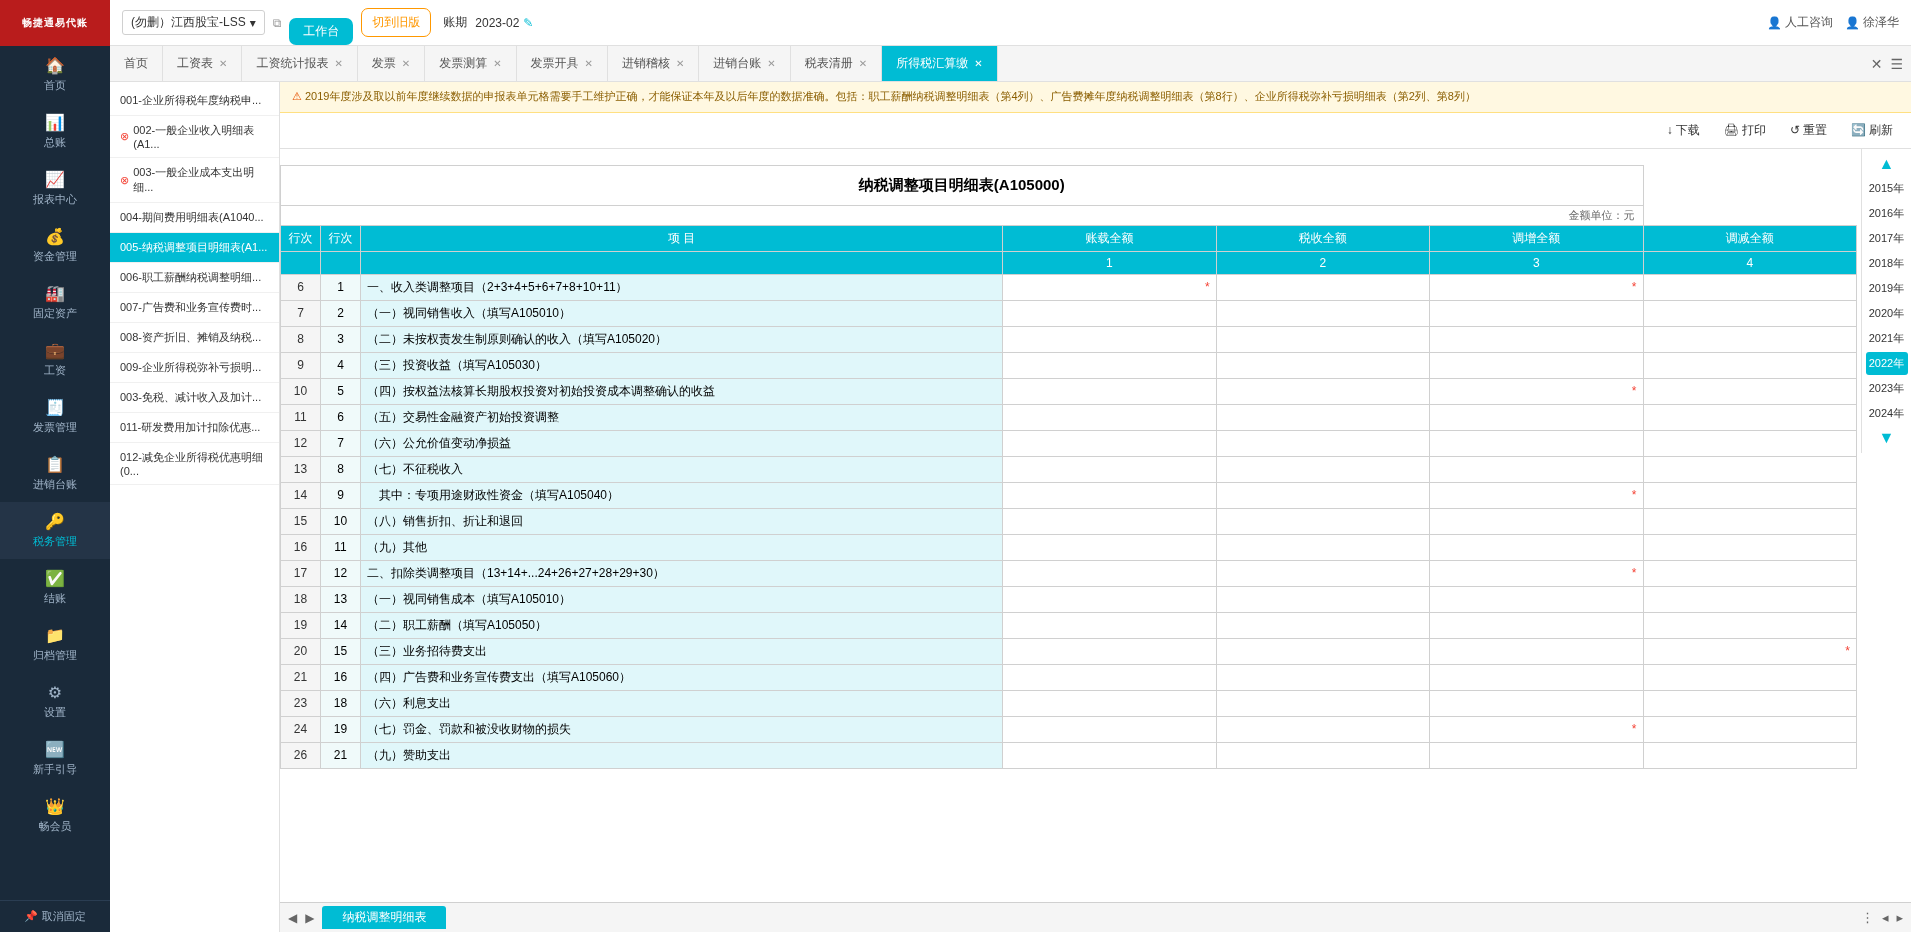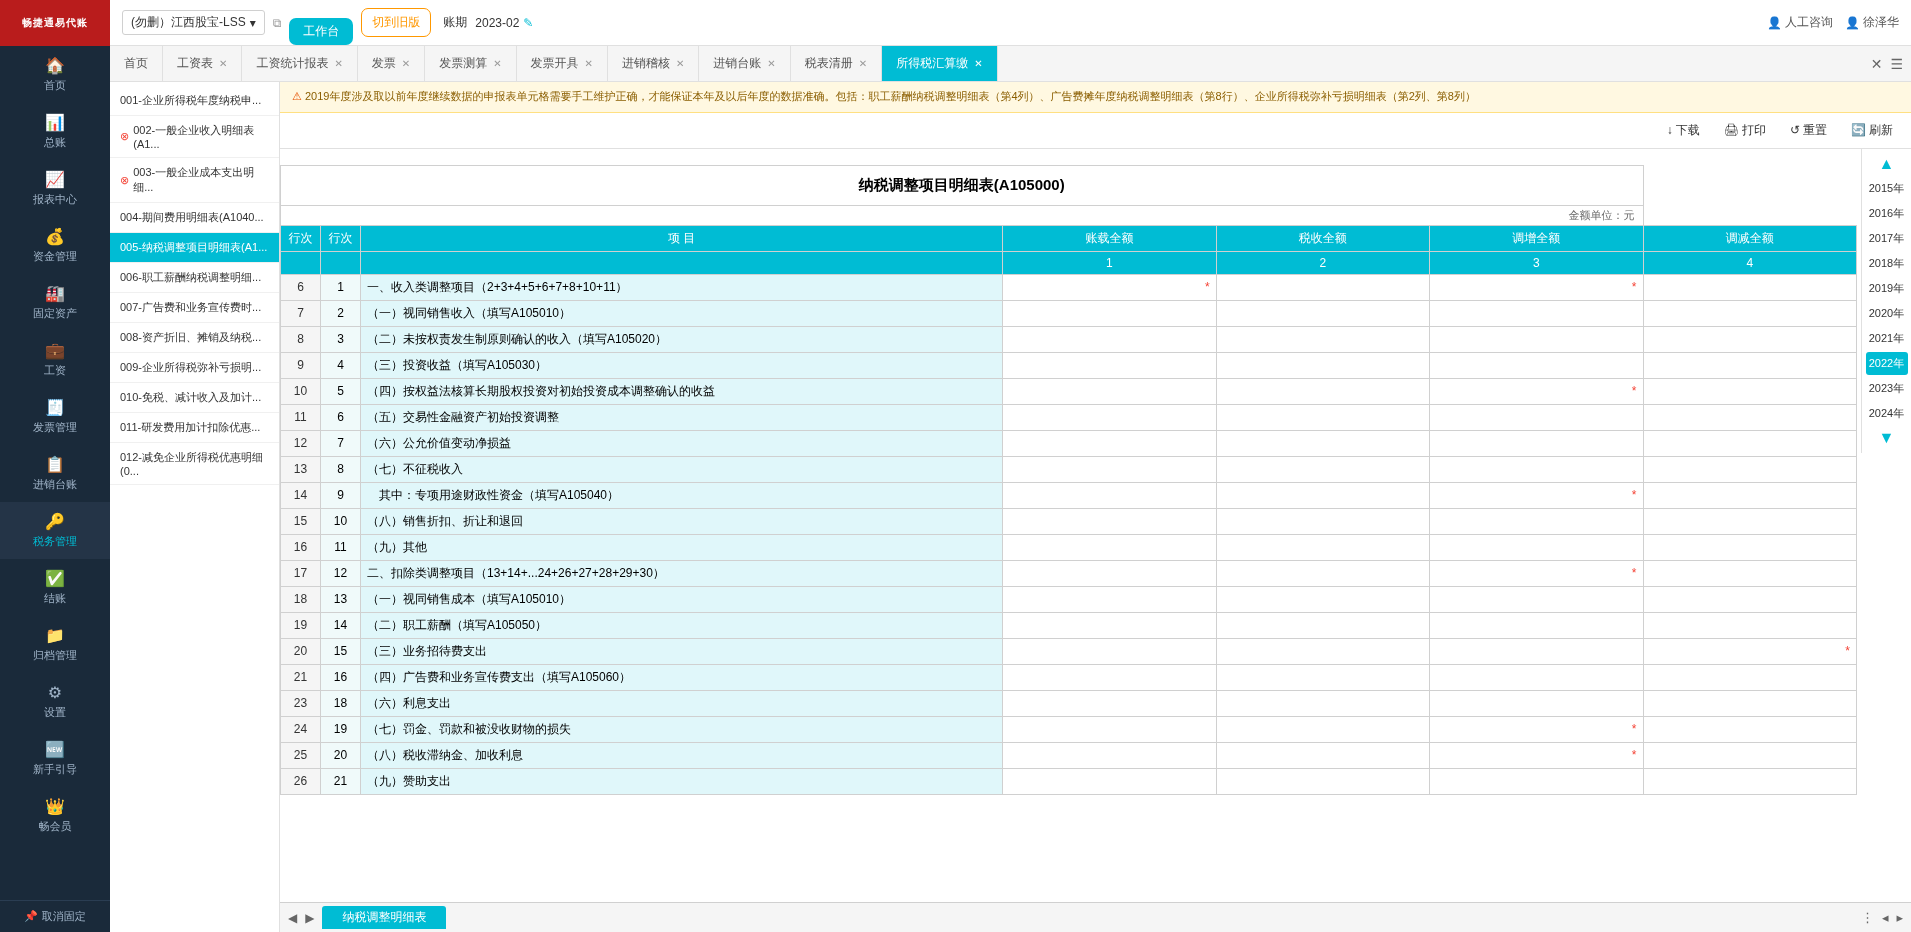--- a/index.html
+++ b/index.html
@@ -312,21 +312,21 @@
         <div class="left-item">
           <span>007-广告费和业务宣传费时...</span>
         </div>
         <div class="left-item">
           <span>008-资产折旧、摊销及纳税...</span>
         </div>
         <div class="left-item">
           <span>009-企业所得税弥补亏损明...</span>
         </div>
         <div class="left-item">
-          <span>010-免税、减计收入及加计...</span>
+          <span>003-免税、减计收入及加计...</span>
         </div>
         <div class="left-item">
           <span>011-研发费用加计扣除优惠...</span>
         </div>
         <div class="left-item">
           <span>012-减免企业所得税优惠明细(0...</span>
         </div>
       </div>
 
     <div id="right-panel">
@@ -542,29 +542,20 @@
                 <tr>
     <td class="row-num">24</td>
     <td class="hang-col">19</td>
     <td class="item-col">（七）罚金、罚款和被没收财物的损失</td>
     <td class="data-col"><span class="asterisk"></span></td>
     <td class="data-col"><span class="asterisk"></span></td>
     <td class="data-col"><span class="asterisk">*</span></td>
     <td class="data-col"><span class="asterisk"></span></td>
   </tr>
                 <tr>
-    <td class="row-num">25</td>
-    <td class="hang-col">20</td>
-    <td class="item-col">（八）税收滞纳金、加收利息</td>
-    <td class="data-col"><span class="asterisk"></span></td>
-    <td class="data-col"><span class="asterisk"></span></td>
-    <td class="data-col"><span class="asterisk">*</span></td>
-    <td class="data-col"><span class="asterisk"></span></td>
-  </tr>
-                <tr>
     <td class="row-num">26</td>
     <td class="hang-col">21</td>
     <td class="item-col">（九）赞助支出</td>
     <td class="data-col"><span class="asterisk"></span></td>
     <td class="data-col"><span class="asterisk"></span></td>
     <td class="data-col"><span class="asterisk"></span></td>
     <td class="data-col"><span class="asterisk"></span></td>
   </tr>
               </tbody>
           </table>

